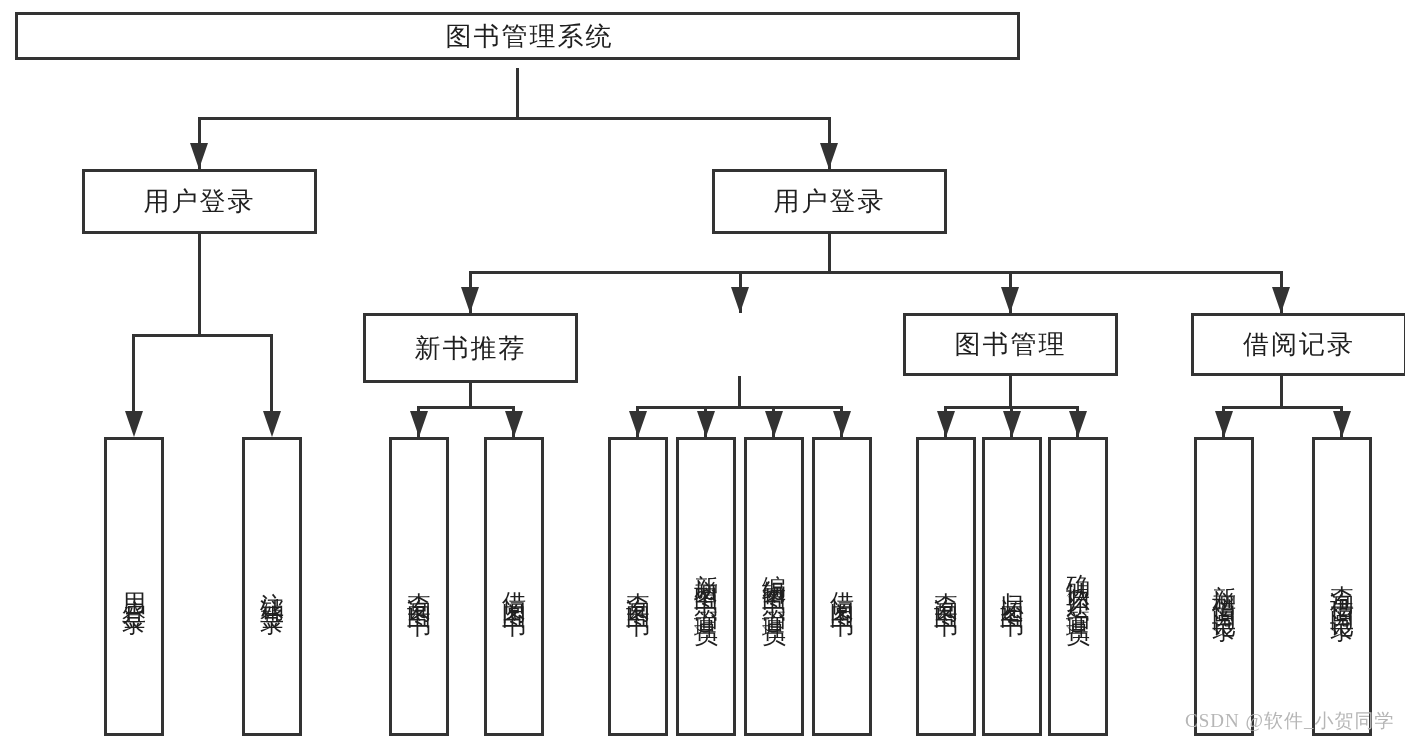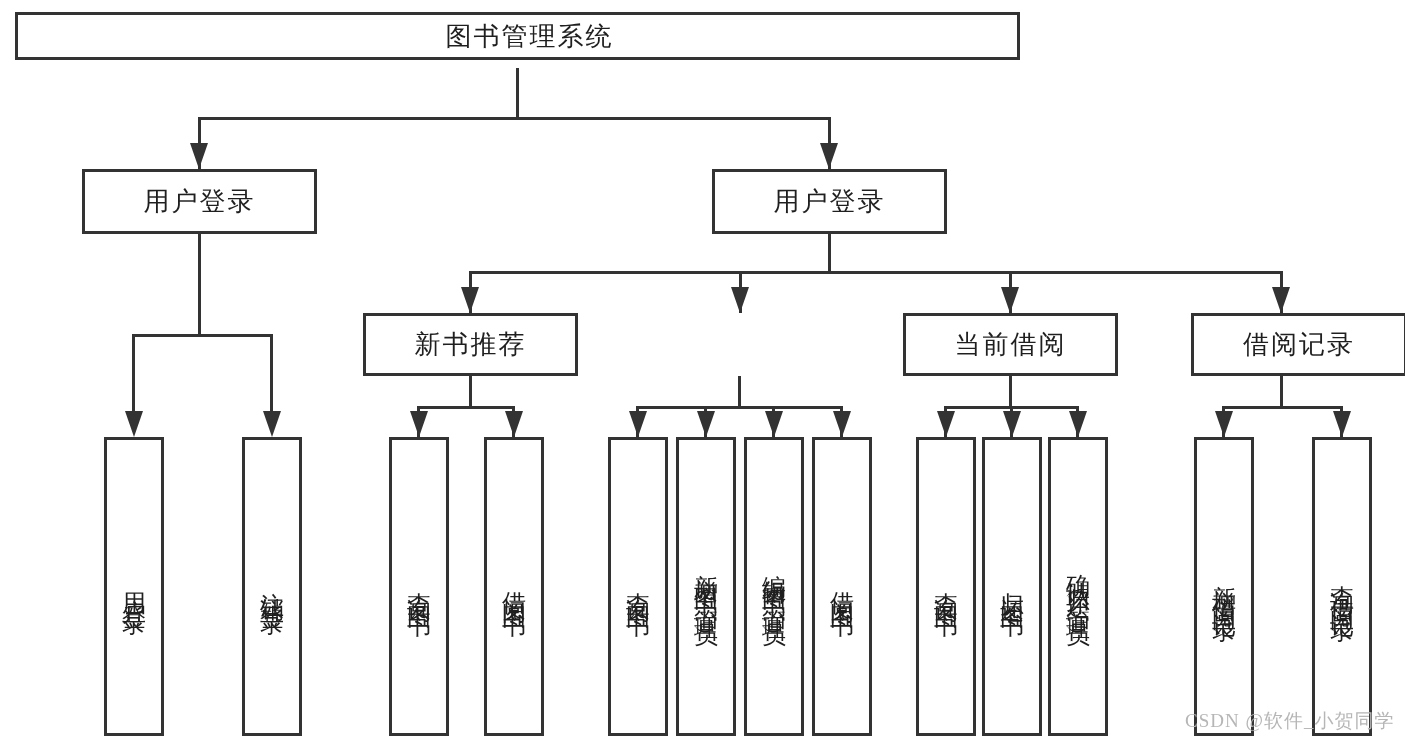--- a/index.html
+++ b/index.html
@@ -102,25 +102,25 @@
   <div class="hl" style="left:469px; top:271px; width:813px;"></div>
   <div class="vl" style="left:469px; top:271px; height:42px;"></div>
   <div class="ah" style="left:461px; top:287px;"></div>
   <div class="vl" style="left:739px; top:271px; height:42px;"></div>
   <div class="ah" style="left:731px; top:287px;"></div>
   <div class="vl" style="left:1009px; top:271px; height:42px;"></div>
   <div class="ah" style="left:1001px; top:287px;"></div>
   <div class="vl" style="left:1280px; top:271px; height:42px;"></div>
   <div class="ah" style="left:1272px; top:287px;"></div>
 
-  <div class="box" style="left:363px; top:313px; width:215px; height:63px;">
+  <div class="box" style="left:363px; top:313px; width:215px; height:70px;">
     <span>新书推荐</span>
   </div>
   <div class="box" style="left:903px; top:313px; width:215px; height:63px;">
-    <span>当前借阅</span>
+    <span>图书管理</span>
   </div>
   <div class="box" style="left:1174px; top:313px; width:216px; height:63px;margin-left:17px;">
     <span>借阅记录</span>
   </div>
 
   <div class="vl" style="left:469px; top:376px; height:32px;"></div>
   <div class="hl" style="left:419px; top:406px; width:96px;"></div>
   <div class="vl" style="left:417px; top:406px; height:31px;"></div>
   <div class="ah" style="left:410px; top:411px;"></div>
   <div class="vl" style="left:512px; top:406px; height:31px;"></div>

